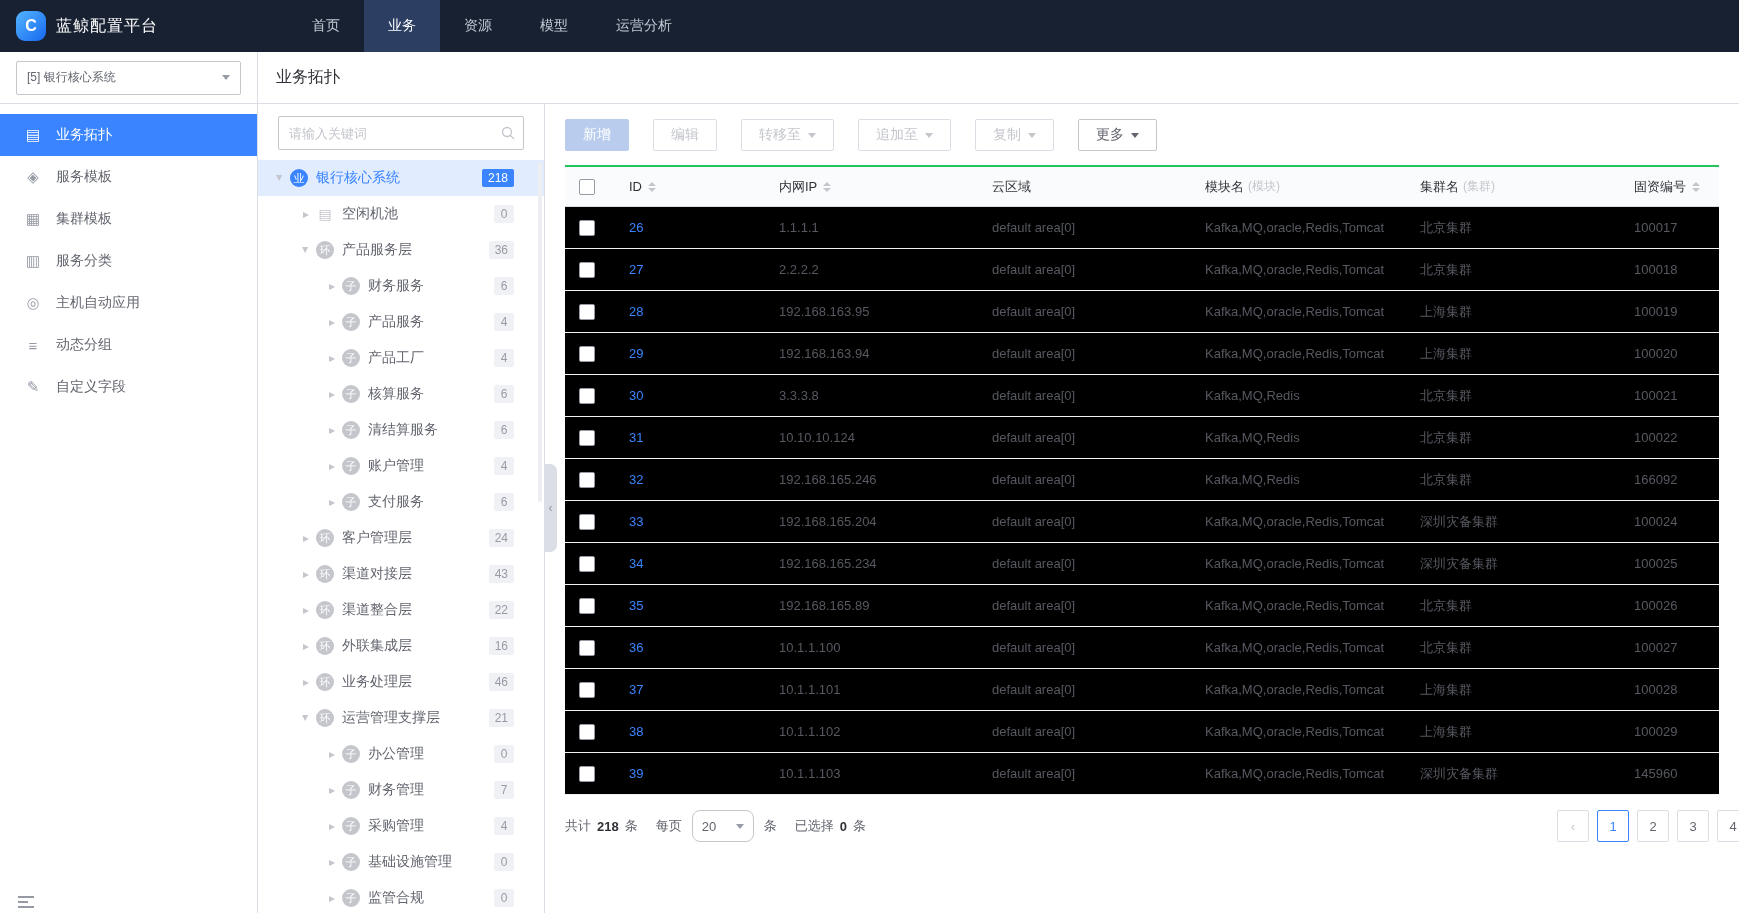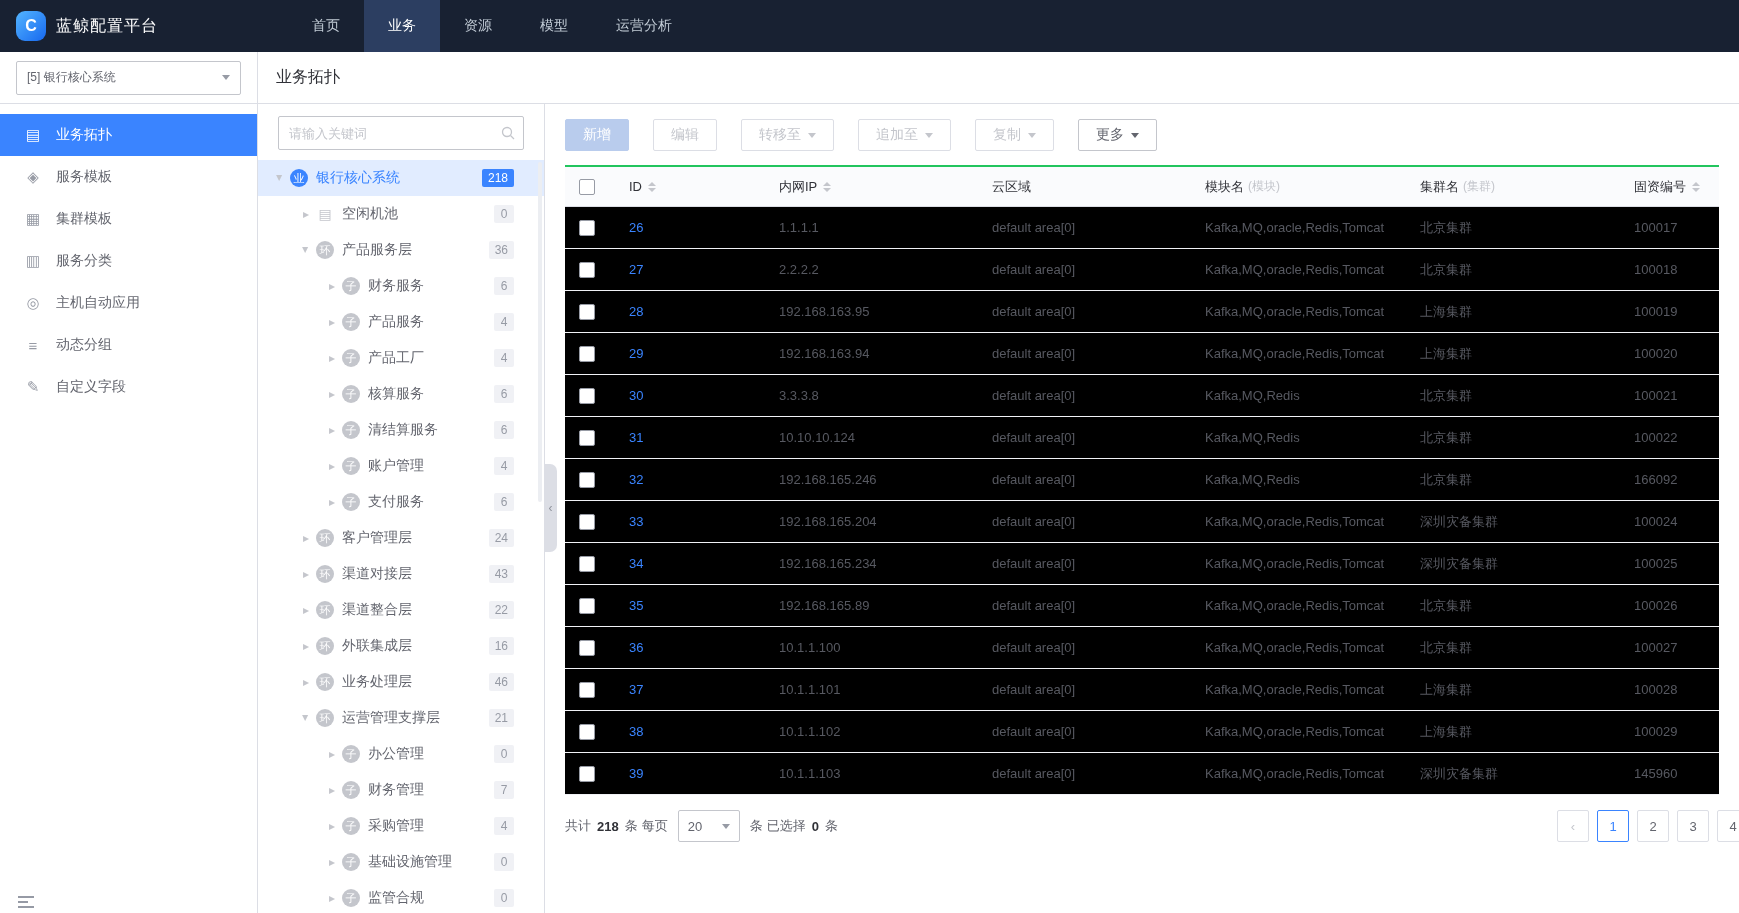--- a/index.html
+++ b/index.html
@@ -91,22 +91,22 @@
   .sub{color:#c4c6cc;margin-left:4px;font-size:12px}
   .sort{display:inline-flex;flex-direction:column;gap:2px;margin-left:6px;cursor:pointer}
   .sort i{display:block;width:0;height:0;border-left:4px solid transparent;border-right:4px solid transparent}
   .sort .up{border-bottom:4px solid #c4c6cc}
   .sort .dn{border-top:4px solid #c4c6cc}
 
   
   .list-footer{display:flex;align-items:center;height:62px;flex:none;font-size:13px;color:#63656e}
   .footer-left{display:flex;align-items:center;gap:4px}
   .footer-left .val{color:#313238;font-weight:bold;margin:0 2px}
-  .sp{}
-  .page-size{height:32px;min-width:62px;margin:0 6px;border:1px solid #c4c6cc;border-radius:2px;display:flex;align-items:center;justify-content:space-between;padding:0 9px;cursor:pointer;background:#fff}
+  .sp{margin-left:14px}
+  .page-size{height:32px;min-width:62px;margin:0 6px;border:1px solid #c4c6cc;border-radius:8px;display:flex;align-items:center;justify-content:space-between;padding:0 9px;cursor:pointer;background:#fff}
   .pagination{margin-left:auto;margin-right:-30px;display:flex;gap:8px}
   .page-btn{width:32px;height:32px;border:1px solid #dcdee5;background:#fff;border-radius:2px;color:#63656e;font-size:13px;display:flex;align-items:center;justify-content:center;cursor:pointer;font-family:inherit;flex:none}
   .page-btn.is-active{border-color:#3a84ff;color:#3a84ff}
   .page-btn.is-disabled{color:#c4c6cc;cursor:not-allowed}
 </style>
 </head>
 <body>
 
 <div class="app">
 

